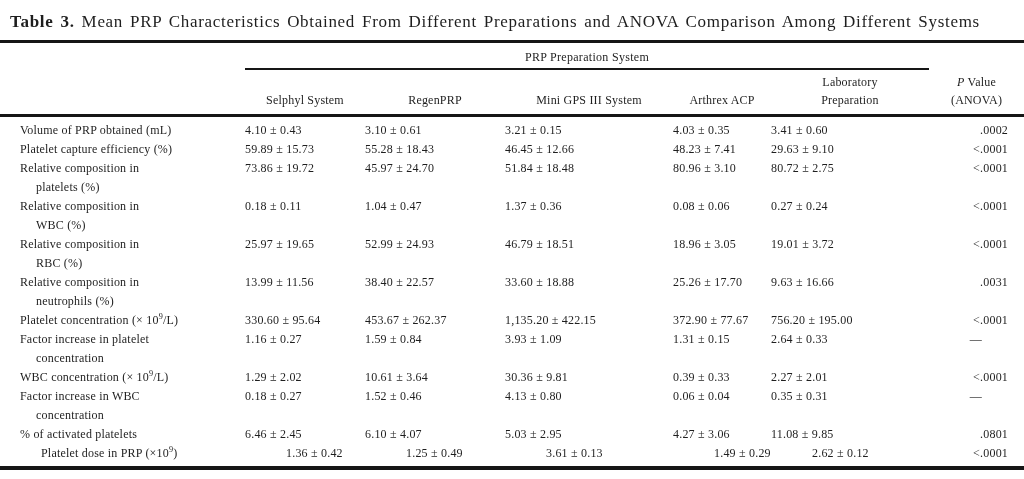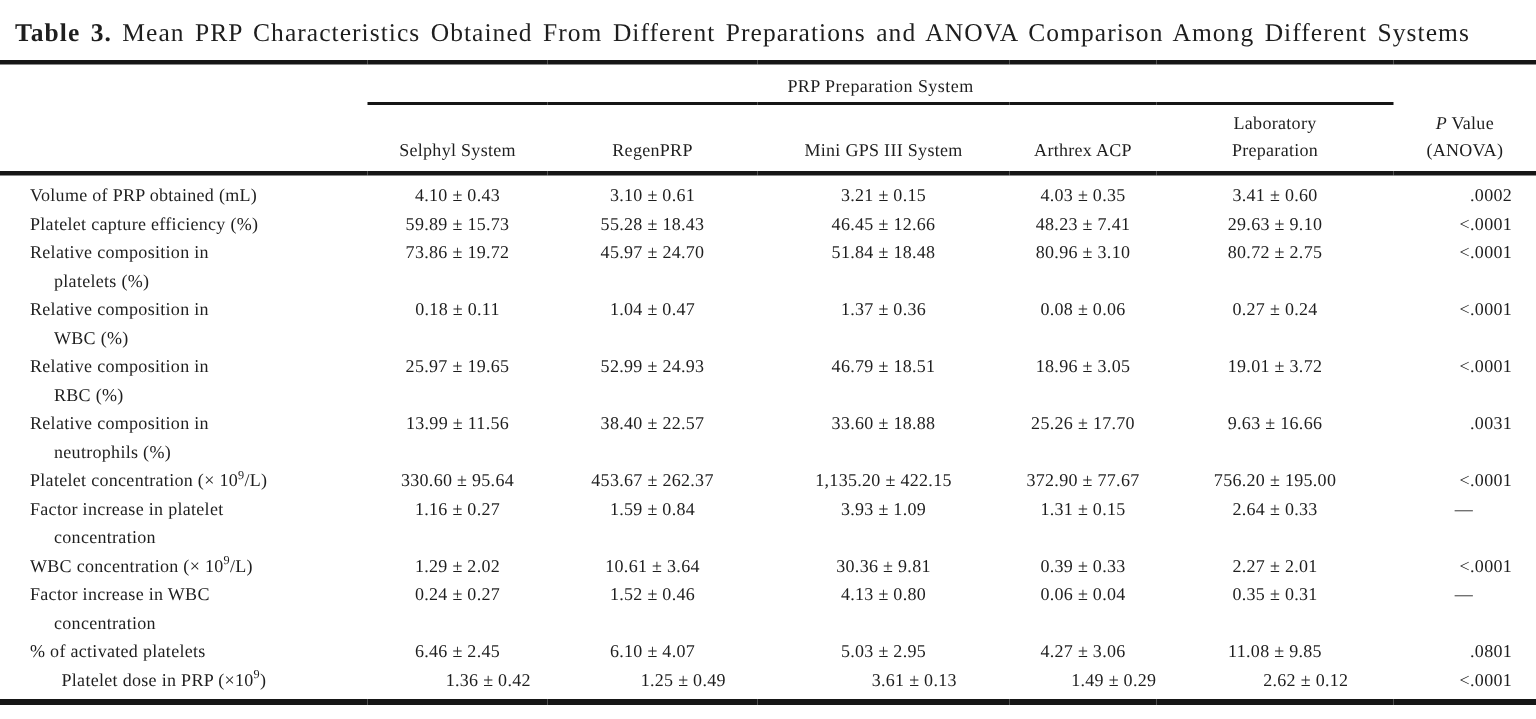--- a/index.html
+++ b/index.html
@@ -50,21 +50,21 @@
     vertical-align: top;
     line-height: 19px;
     padding: 0;
     letter-spacing: 0.2px;
   }
   tbody tr:first-child td { padding-top: 4px; }
   tbody tr:last-child td { border-bottom: 4px solid #161616; padding-bottom: 3px; padding-left: 41px; }
   td.lbl { padding-left: 20px; }
   .l1 { display: block; }
   .l2 { display: block; padding-left: 16px; }
-  td.v { text-align: center; }
+  td.v { }
   td.p { text-align: right; padding-right: 16px; }
   td.p.dash { padding-right: 42px; }
   sup { font-size: 0.68em; line-height: 0; }
   .pv-italic { font-style: italic; }
 </style>
 </head>
 <body>
 
 <div class="page">
 
@@ -221,21 +221,21 @@
         <td class="v">30.36 ± 9.81</td>
         <td class="v">0.39 ± 0.33</td>
         <td class="v">2.27 ± 2.01</td>
         <td class="p">&lt;.0001</td>
       </tr>
       <tr>
         <td class="lbl">
           <span class="l1">Factor increase in WBC</span>
           <span class="l2">concentration</span>
         </td>
-        <td class="v">0.24 ± 0.27</td>
+        <td class="v">0.18 ± 0.27</td>
         <td class="v">1.52 ± 0.46</td>
         <td class="v">4.13 ± 0.80</td>
         <td class="v">0.06 ± 0.04</td>
         <td class="v">0.35 ± 0.31</td>
         <td class="p dash">—</td>
       </tr>
       <tr>
         <td class="lbl">
           <span class="l1">% of activated platelets</span>
           <span class="l2"></span>

